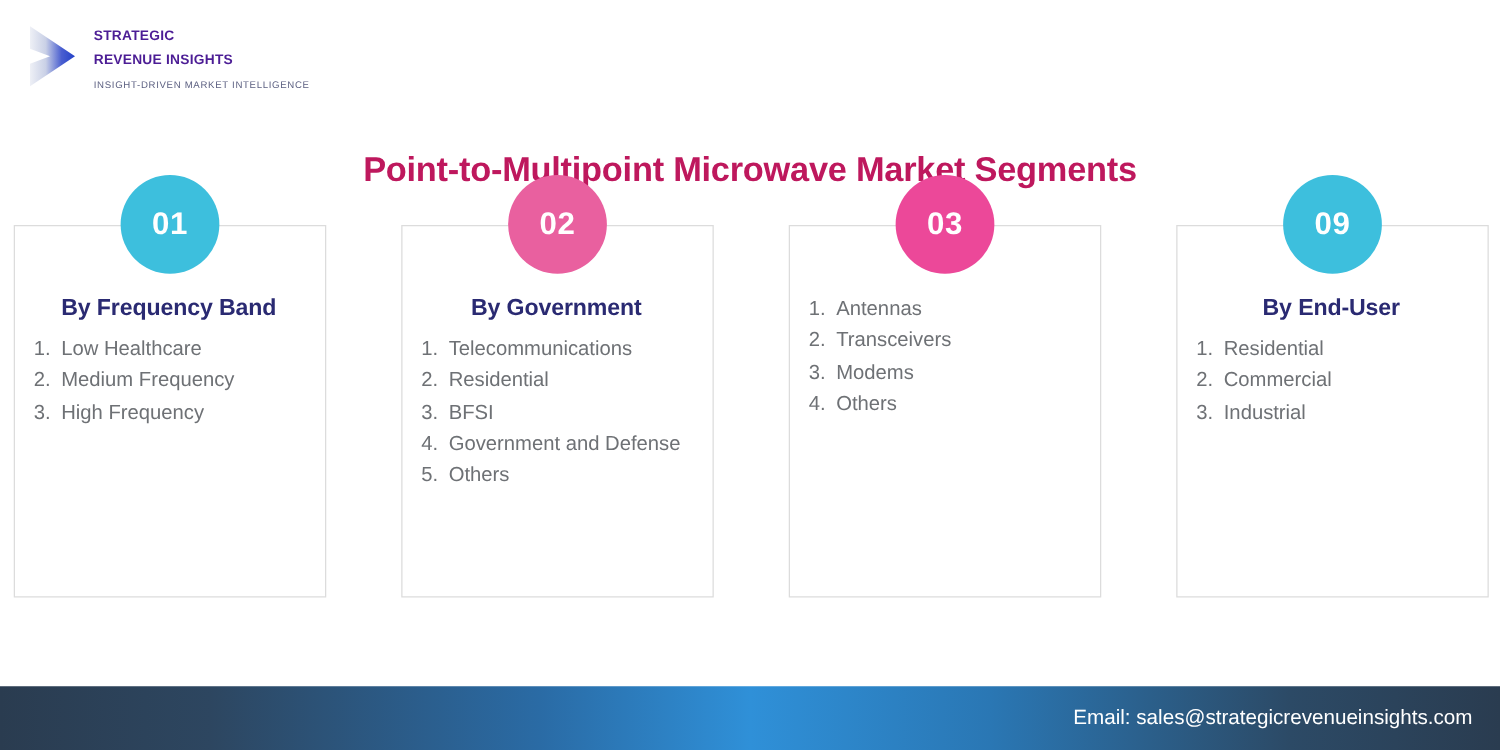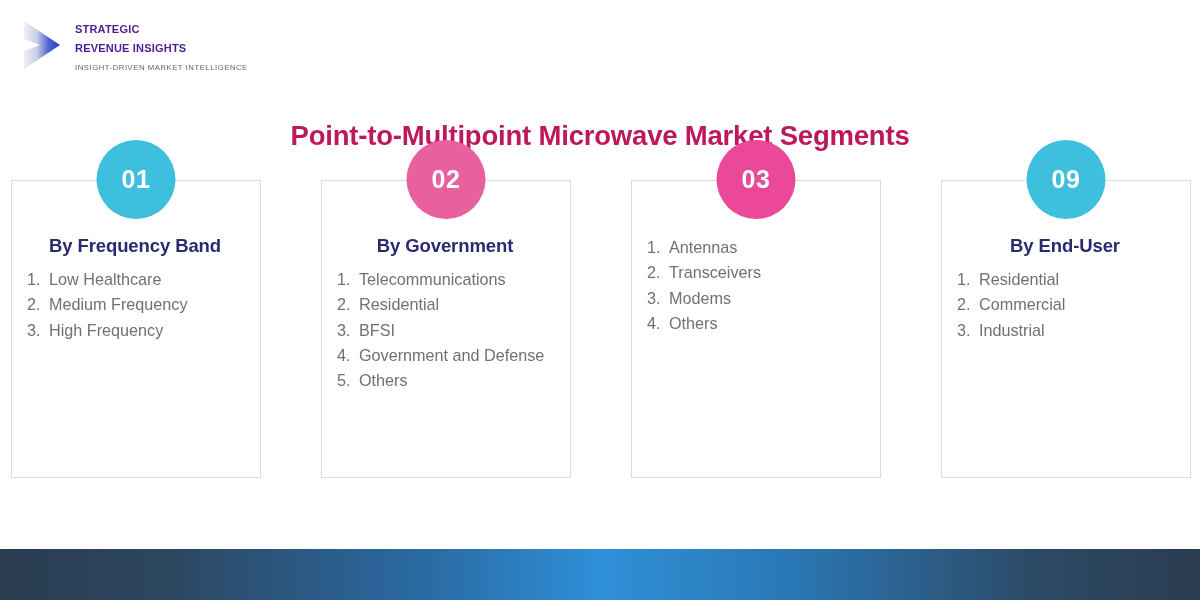--- a/index.html
+++ b/index.html
@@ -252,13 +252,14 @@
         <li><span class="num">1.</span><span>Residential</span></li>
         <li><span class="num">2.</span><span>Commercial</span></li>
         <li><span class="num">3.</span><span>Industrial</span></li>
       </ul>
     </div>
   </div>
 
 </div>
 
 <div class="footer">
+  <span class="footer-email">Email: sales@strategicrevenueinsights.com</span>
 </div>
 
 </body></html>

